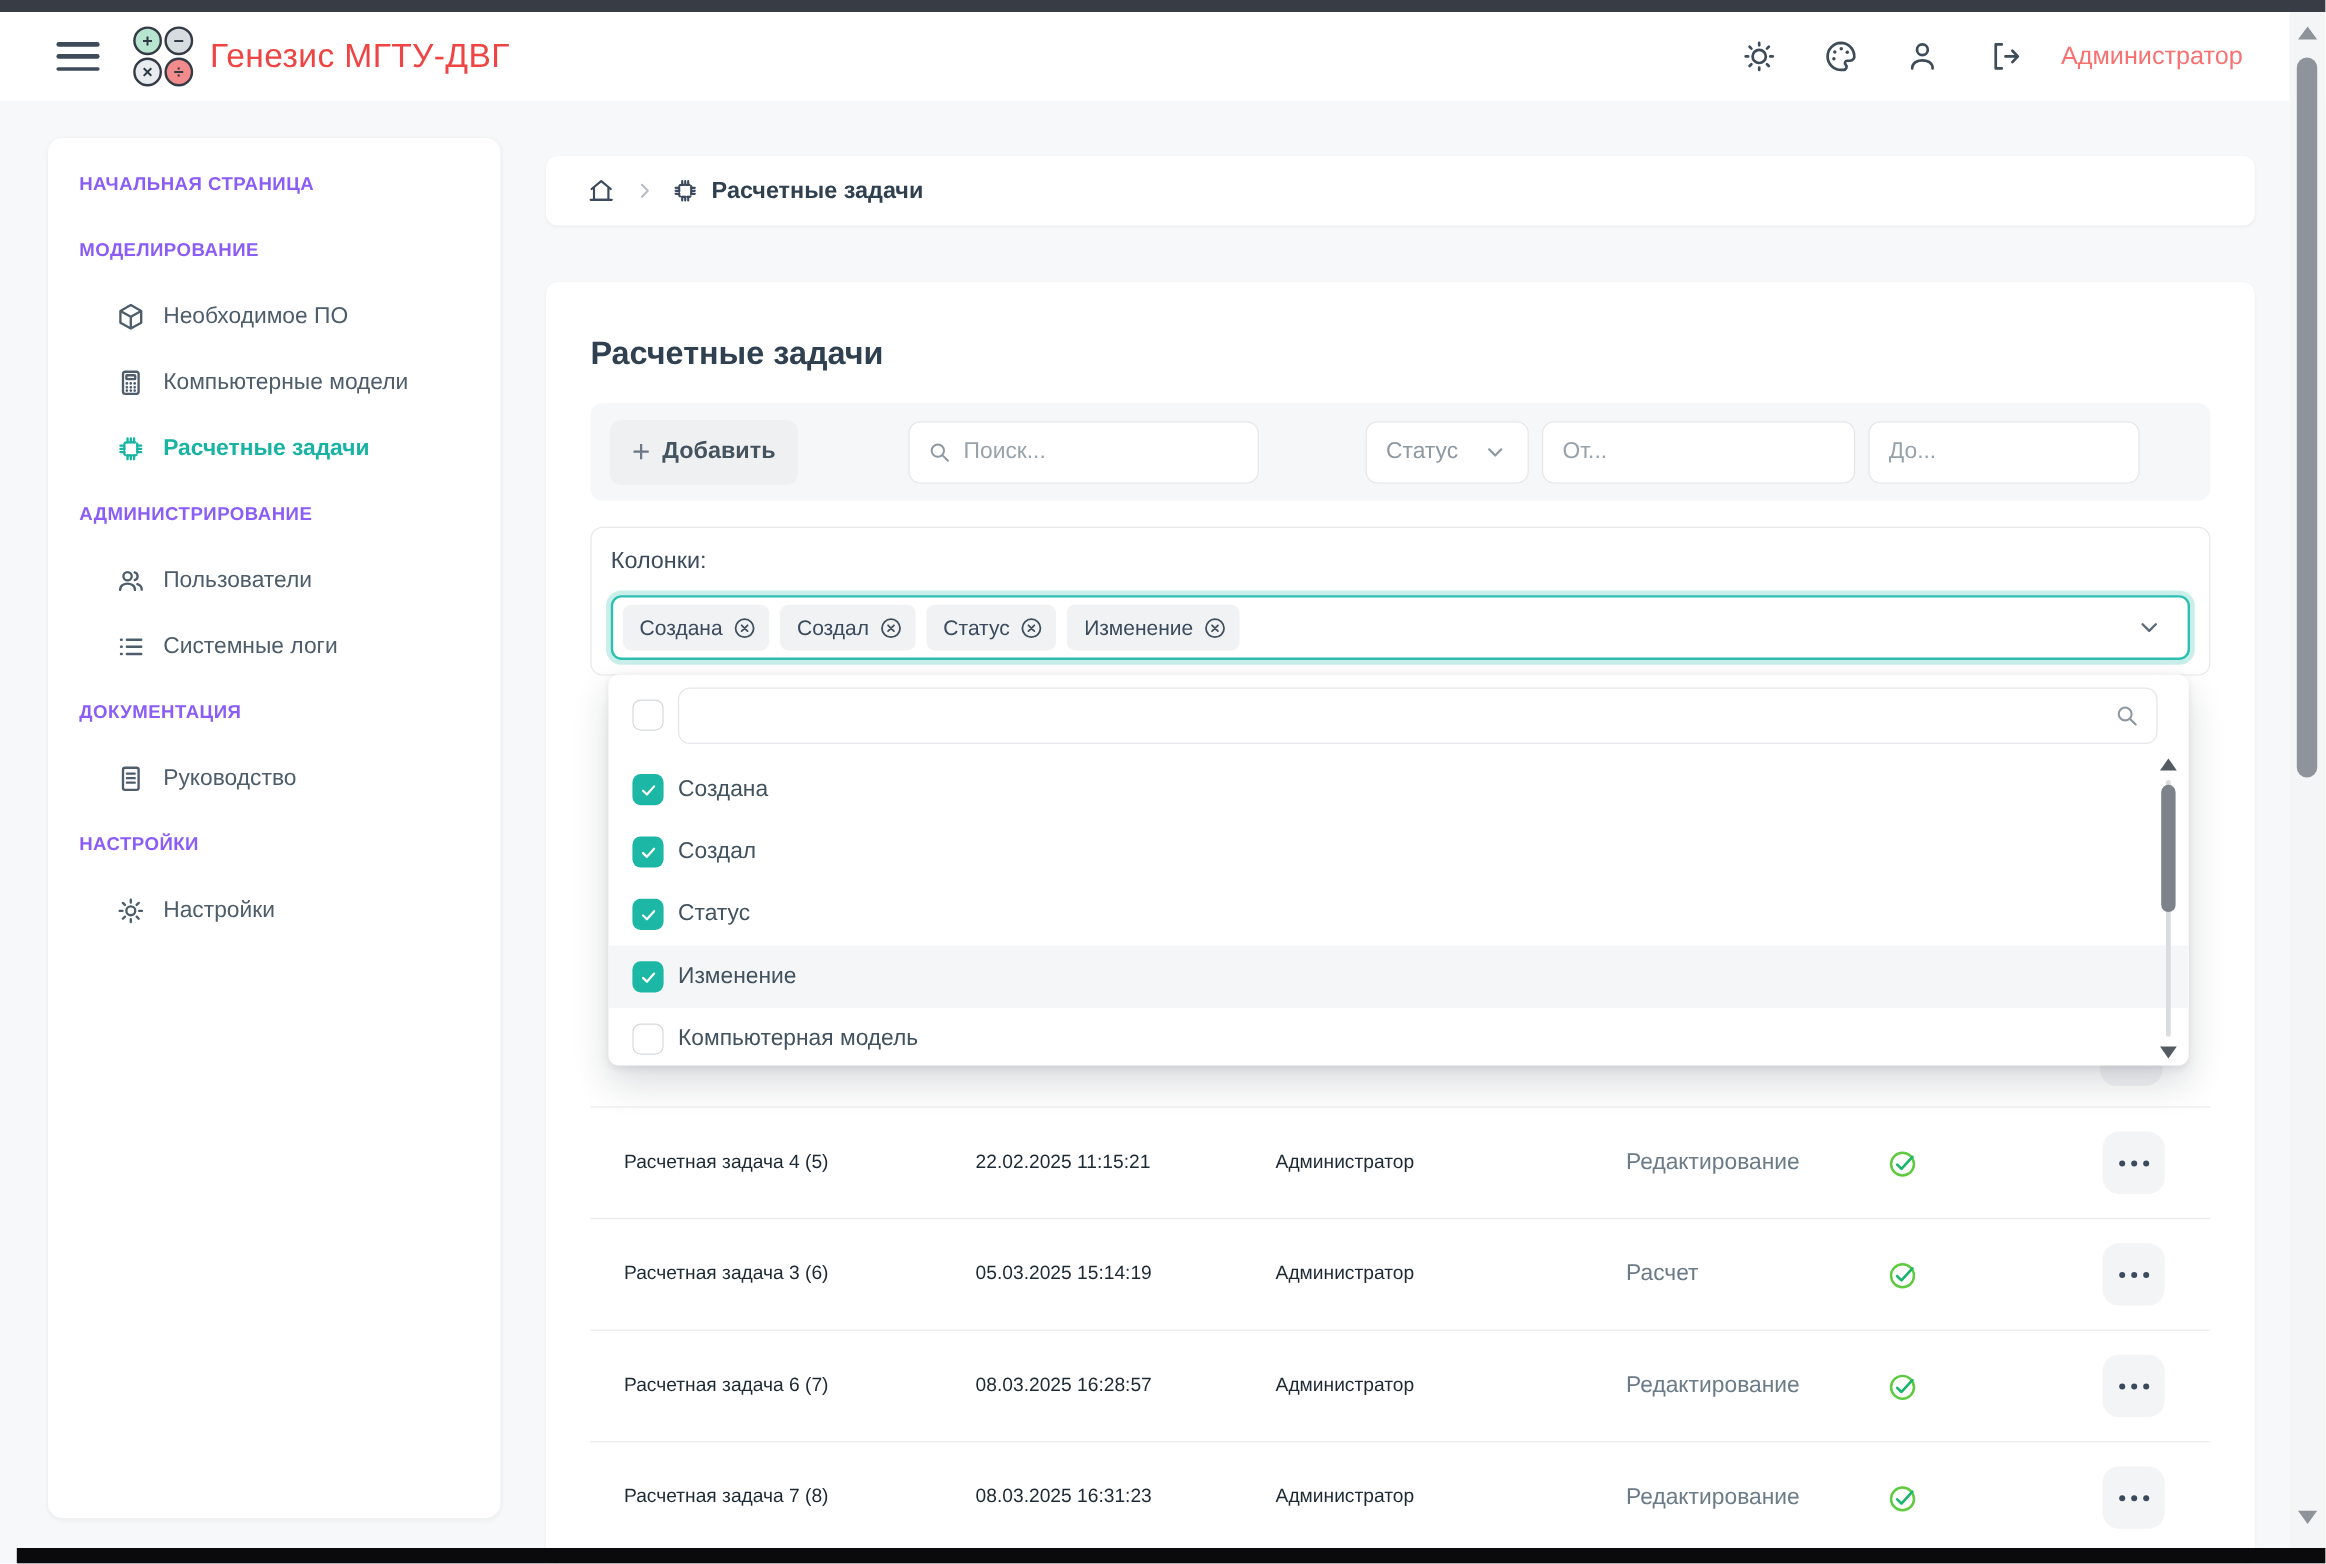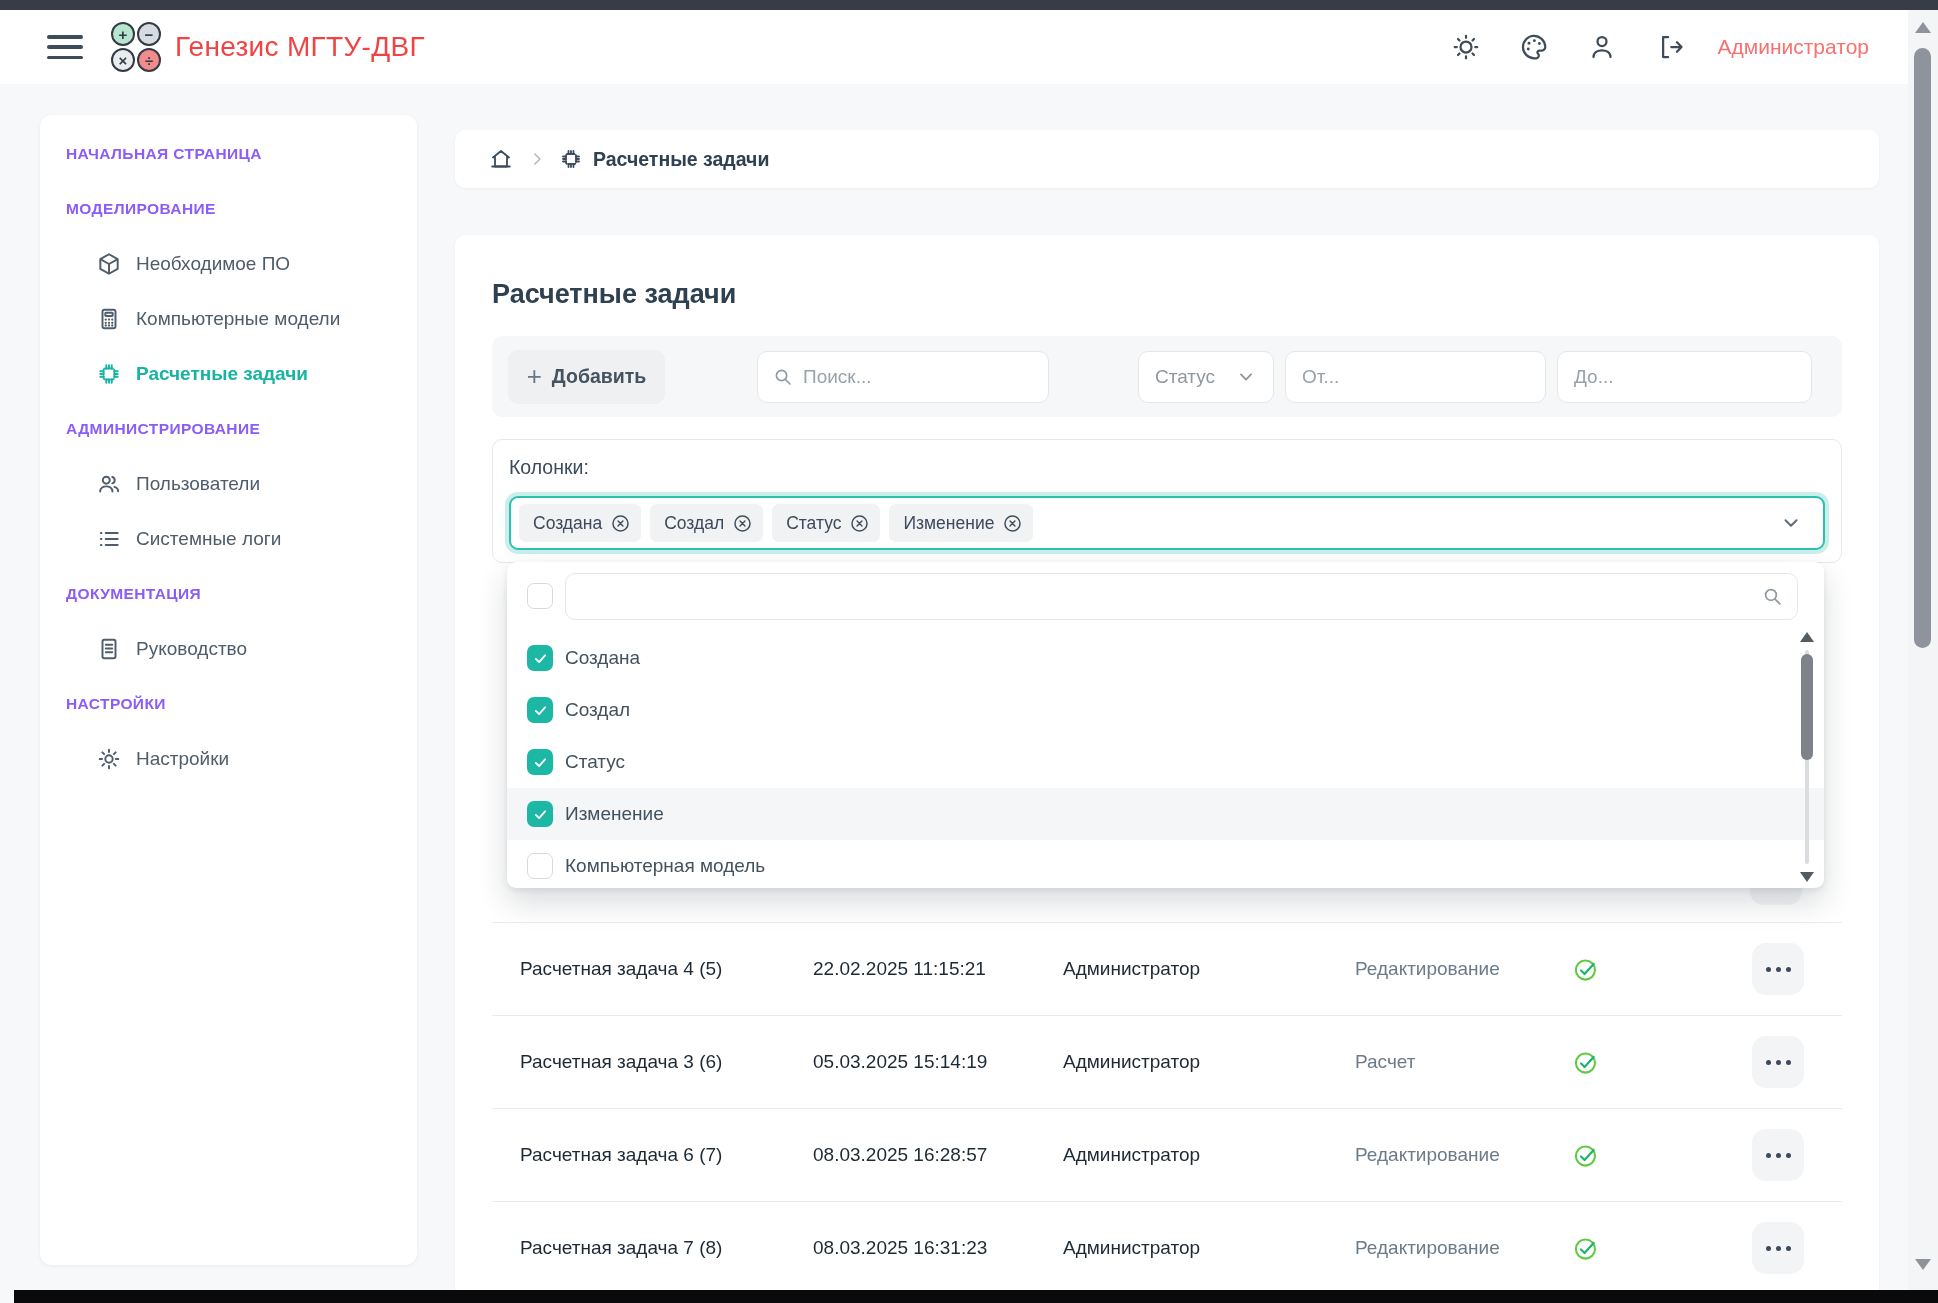--- a/index.html
+++ b/index.html
@@ -66,21 +66,21 @@
     gap:10px; font-size:19.5px; font-weight:600; color:#45535f; cursor:pointer; font-family:inherit; }
   .btn-add .plus { font-weight:400; font-size:26px; color:#6b7884; line-height:1; margin-top:-2px; }
   .tb-input { height:52px; background:#fff; border:1px solid #e4e6e9; border-radius:10px; display:flex; align-items:center; }
   .search-box { margin-left:92px; width:292px; padding:0 14px; gap:9px; }
   .search-box input, .date-box input { border:none; outline:none; width:100%; font-size:19px; color:#2f4050; font-family:inherit; background:transparent; }
   .search-box input::placeholder, .date-box input::placeholder { color:#98a2ab; }
   .tb-ic { width:22px; height:22px; color:#8e98a1; flex:0 0 22px; }
   .status-box { margin-left:89px; width:136px; padding:0 16px; justify-content:space-between; cursor:pointer; }
   .status-box .sel-text { font-size:19px; color:#8e98a1; }
   .date-box { margin-left:11px; padding:0 16px; }
-  .date-from { width:261px; } .date-to { width:255px; }
+  .date-from { width:261px; } .date-to { width:226px; }
 
   
   .columns-card { position:absolute; left:37px; top:204px; width:1350px; height:124px; border:1px solid #e6e8ea; border-radius:10px; background:#fff;padding-left:16px; }
   .columns-label { position:absolute; left:16px; top:16px; font-size:19.5px; color:#3b4a5c; }
   .multiselect { position:absolute; left:16px; top:56px; width:1316px; height:54px; background:#fff; border:2px solid #2cc0b0; border-radius:9px;
     box-shadow:0 0 0 4px rgba(44,192,176,.25); display:flex; align-items:center; padding:0 20px 0 8px; gap:9px; cursor:pointer; }
   .chip { height:38px; background:#f1f2f4; border-radius:7px; display:flex; align-items:center; gap:8px; padding:0 10px 0 14px;
     font-size:17.5px; color:#3b4a5c; }
   .chip .ic { width:21px; height:21px; color:#414f5c; cursor:pointer; }
   .ms-caret { margin-left:auto; width:24px; height:24px; color:#5f6b76; }
@@ -104,21 +104,21 @@
   .dd-scroll .tri-up { position:absolute; top:0; left:0; width:0; height:0;
     border-left:7px solid transparent; border-right:7px solid transparent; border-bottom:10px solid #555b63; }
   .dd-scroll .thumb { position:absolute; top:22px; left:1px; width:12px; height:106px; background:#7d828b; border-radius:6px; }
   .dd-scroll .tri-down { position:absolute; bottom:0; left:0; width:0; height:0;
     border-left:7px solid transparent; border-right:7px solid transparent; border-top:10px solid #555b63; }
 
   
   .table { position:absolute; left:37px; top:687px; width:1350px; border-bottom:1px solid #e9ebee; }
   .trow { display:grid; grid-template-columns:293px 250px 292px 217px 180px 1fr; align-items:center;
     height:93px; padding-left:28px; border-top:1px solid #e9ebee; }
-  .t-name, .t-date, .t-user { font-size:19px; color:#1d2935; }
+  .t-name, .t-date, .t-user { font-size:16px; color:#1d2935; }
   .t-status { font-size:19px; color:#6c7b88; }
   .t-check { width:26px; height:26px; }
   .t-actions { display:flex; justify-content:flex-end; padding-right:40px; }
   .dots-btn { width:52px; height:52px; border-radius:14px; background:#f3f4f6; border:none; cursor:pointer;
     display:flex; align-items:center; justify-content:center; gap:5px; }
   .dots-btn i { width:5px; height:5px; border-radius:50%; background:#3b4a5c; }
   .partial-dots { position:absolute; left:1750px; top:853px; z-index:5; }
 </style>
 </head>
 <body>

